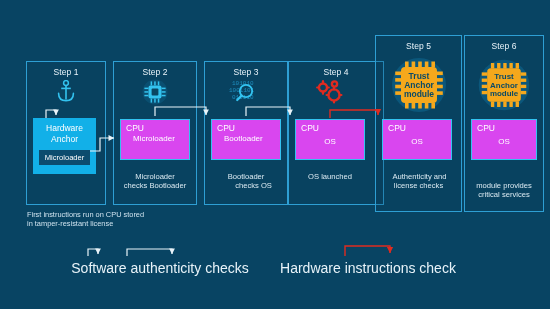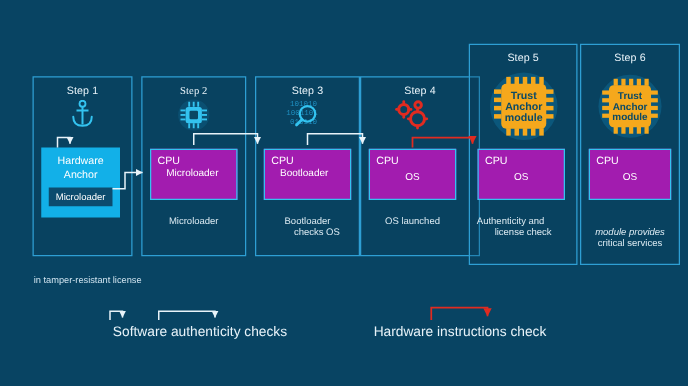--- a/index.html
+++ b/index.html
@@ -27,21 +27,21 @@
     letter-spacing:.1px;
   }
 
   
   .iconwrap{position:absolute;left:0;right:0;display:flex;justify-content:center;align-items:center;}
 
   
   .cpubox{
     position:absolute;
     border:1.4px solid #33c3f0;
-    background:#a21caf;
+    background:#d946ef;
     box-sizing:border-box;
   }
   .cpubox .cpu-label{
     position:absolute;left:5px;top:3px;
     font-size:8.5px;color:#ffffff;
   }
   .cpubox .cpu-sub{
     position:absolute;left:0;right:0;top:14px;
     text-align:center;font-size:8px;color:#ffffff;
   }
@@ -77,21 +77,21 @@
   }
   .footnote{
     position:absolute;
     font-size:7.4px;
     line-height:9.5px;
     color:#cfe3ef;
     text-align:left;
   }
   .legend-label{
     position:absolute;
-    font-size:11px;
+    font-size:14px;
     color:#e8f3f9;
     text-align:center;
   }
   svg{display:block;}
   .ov{position:absolute;left:0;top:0;pointer-events:none;}
 </style>
 </head>
 <body>
 
 <div id="stage">
@@ -111,21 +111,21 @@
     </span>
   </div>
 
   <div class="hwbox" style="left:33px;top:118px;width:63px;height:56px;">
     <div class="hw-title">Hardware</div>
     <div class="hw-title" style="top:16px;">Anchor</div>
     <div class="microloader" style="left:6px;top:32px;width:51px;height:15px;">Microloader</div>
   </div>
 
   <div class="panel" style="left:113px;top:61px;width:84px;height:144px;">
-    <div class="panel-title" style="top:5px;font-family:Liberation Serif, serif;">Step 2</div>
+    <div class="panel-title" style="top:5px;">Step 2</div>
   </div>
   <div class="iconwrap" style="left:113px;top:79px;width:84px;height:26px;">
     <span>
       <svg width="26" height="26" viewBox="0 0 26 26">
         <circle cx="13" cy="13" r="12.5" fill="#0c5b80" opacity="0.55"></circle>
         <g fill="#33c3f0">
           <rect x="6.5" y="6.5" width="13" height="13" rx="2"></rect>
           <rect x="8.6" y="2.4" width="1.5" height="4"></rect>
           <rect x="12.2" y="2.4" width="1.5" height="4"></rect>
           <rect x="15.8" y="2.4" width="1.5" height="4"></rect>
@@ -141,20 +141,21 @@
         </g>
         <rect x="9.6" y="9.6" width="6.8" height="6.8" rx="1" fill="#0a4763"></rect>
       </svg>
     </span>
   </div>
   <div class="cpubox" style="left:120px;top:119px;width:70px;height:41px;">
     <div class="cpu-label">CPU</div>
     <div class="cpu-sub left">Microloader</div>
   </div>
   <div class="caption" style="left:113px;top:172px;width:84px;">Microloader</div>
+  <div class="caption" style="left:110px;top:181px;width:90px;">checks Bootloader</div>
 
   <div class="panel" style="left:204px;top:61px;width:84px;height:144px;">
     <div class="panel-title" style="top:5px;">Step 3</div>
   </div>
   <div class="iconwrap" style="left:204px;top:79px;width:84px;height:26px;">
     <span>
       <svg width="46" height="26" viewBox="0 0 46 26">
         <g fill="#1e8fc0" font-size="6" font-family="Liberation Mono, monospace">
           <text x="9" y="6">101010</text>
           <text x="6" y="13">1001101</text>
@@ -233,22 +234,22 @@
         <text x="31" y="22" text-anchor="middle" fill="#0b4a66" font-size="8.5" font-weight="bold" font-family="Liberation Sans, sans-serif">Trust</text>
         <text x="31" y="31" text-anchor="middle" fill="#0b4a66" font-size="8.5" font-weight="bold" font-family="Liberation Sans, sans-serif">Anchor</text>
         <text x="31" y="40" text-anchor="middle" fill="#0b4a66" font-size="8.5" font-weight="bold" font-family="Liberation Sans, sans-serif">module</text>
       </svg>
     </span>
   </div>
   <div class="cpubox" style="left:382px;top:119px;width:70px;height:41px;">
     <div class="cpu-label">CPU</div>
     <div class="cpu-sub" style="top:17px;">OS</div>
   </div>
-  <div class="caption" style="left:365px;top:172px;width:87px;">Authenticity and</div>
-  <div class="caption" style="left:375px;top:181px;width:87px;">license check</div>
+  <div class="caption" style="left:376px;top:172px;width:87px;">Authenticity and</div>
+  <div class="caption" style="left:375px;top:181px;width:87px;">license checks</div>
 
   <div class="panel" style="left:464px;top:35px;width:80px;height:177px;">
     <div class="panel-title" style="top:5px;">Step 6</div>
   </div>
   <div class="iconwrap" style="left:464px;top:57px;width:80px;height:56px;">
     <span>
       <svg width="58" height="56" viewBox="0 0 62 56">
         <circle cx="31" cy="28" r="27" fill="#0c5b80" opacity="0.85"></circle>
         <g fill="#f5a81c">
           <rect x="13" y="10" width="36" height="36" rx="4"></rect>
@@ -274,21 +275,21 @@
         <text x="31" y="22" text-anchor="middle" fill="#0b4a66" font-size="8.5" font-weight="bold" font-family="Liberation Sans, sans-serif">Trust</text>
         <text x="31" y="31" text-anchor="middle" fill="#0b4a66" font-size="8.5" font-weight="bold" font-family="Liberation Sans, sans-serif">Anchor</text>
         <text x="31" y="40" text-anchor="middle" fill="#0b4a66" font-size="8.5" font-weight="bold" font-family="Liberation Sans, sans-serif">module</text>
       </svg>
     </span>
   </div>
   <div class="cpubox" style="left:471px;top:119px;width:66px;height:41px;">
     <div class="cpu-label">CPU</div>
     <div class="cpu-sub" style="top:17px;">OS</div>
   </div>
-  <div class="caption" style="left:462px;top:181px;width:84px;font-style:italic;">module provides</div>
+  <div class="caption" style="left:462px;top:181px;width:84px;">module provides</div>
   <div class="caption" style="left:464px;top:190px;width:80px;">critical services</div>
 
   <svg class="ov" width="550" height="309">
     <defs>
       <marker id="arrW" markerWidth="6" markerHeight="6" refX="4.6" refY="3" orient="auto">
         <path d="M0,0.6 L4.8,3 L0,5.4 z" fill="#e8f3f9"></path>
       </marker>
       <marker id="arrR" markerWidth="6" markerHeight="6" refX="4.6" refY="3" orient="auto">
         <path d="M0,0.6 L4.8,3 L0,5.4 z" fill="#e02b20"></path>
       </marker>
@@ -310,18 +311,19 @@
 
     <g fill="none" stroke="#e8f3f9" stroke-width="1.2">
       <path d="M88,256 L88,249 L98,249 L98,254" marker-end="url(#arrW)"></path>
       <path d="M127,256 L127,249 L172,249 L172,254" marker-end="url(#arrW)"></path>
     </g>
     <g fill="none" stroke="#e02b20" stroke-width="1.4">
       <path d="M345,256 L345,246 L390,246 L390,253" marker-end="url(#arrR)"></path>
     </g>
   </svg>
 
+  <div class="footnote" style="left:27px;top:210px;width:240px;">First instructions run on CPU stored</div>
   <div class="footnote" style="left:27px;top:219px;width:240px;">in tamper-resistant license</div>
 
   <div class="legend-label" style="left:60px;top:260px;width:200px;">Software authenticity checks</div>
   <div class="legend-label" style="left:268px;top:260px;width:200px;">Hardware instructions check</div>
 
 </div>
 
 </body></html>

